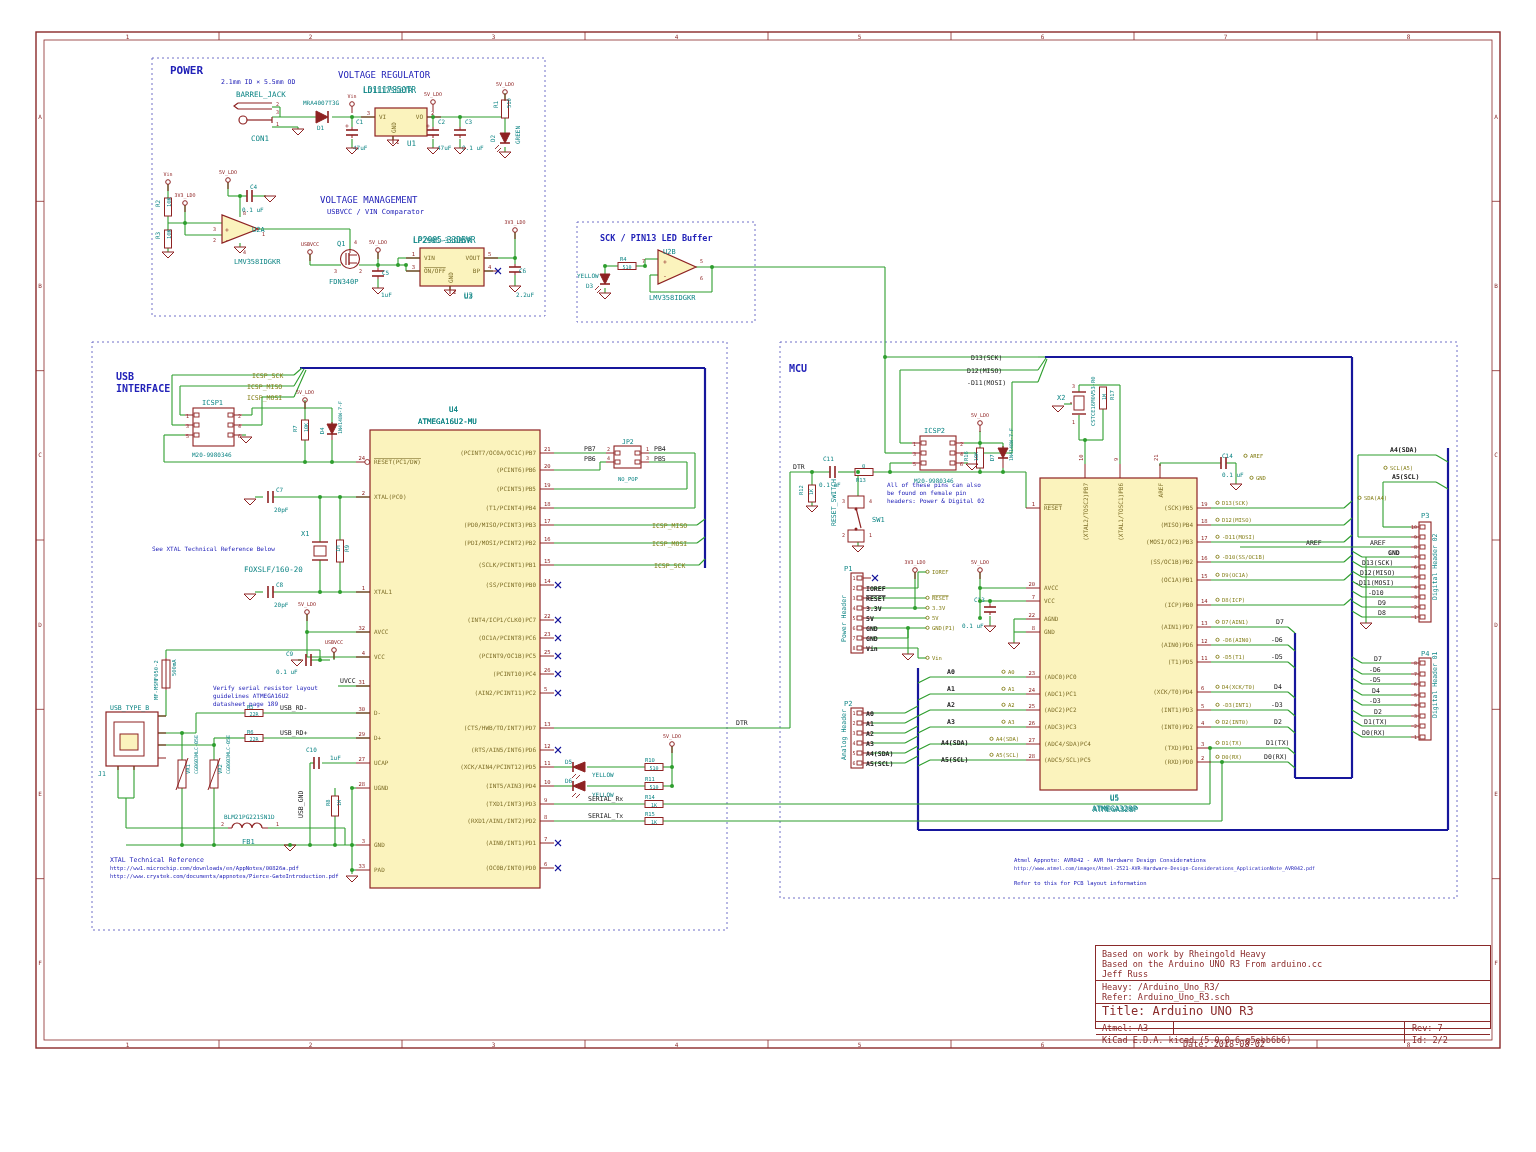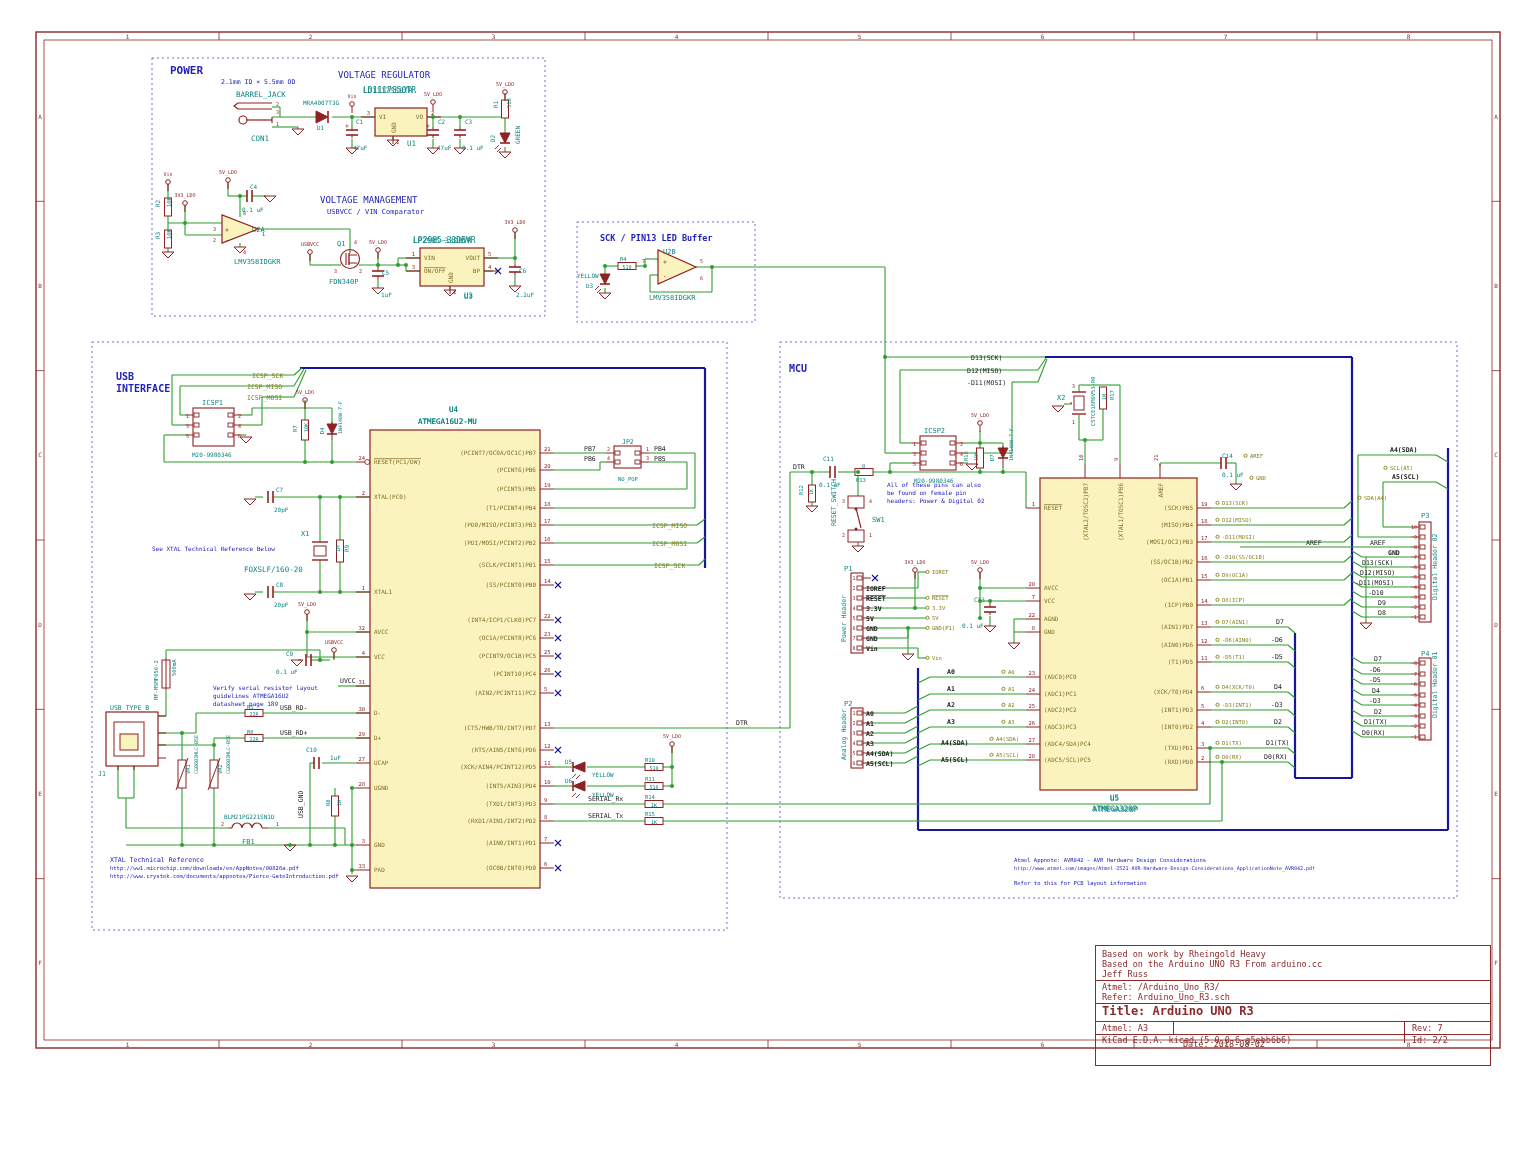--- a/index.html
+++ b/index.html
@@ -1,25 +1,25 @@
 <!DOCTYPE html>
 <html><head>
 <meta charset="utf-8">
 <style>
   html,body{margin:0;padding:0;background:#e8e8e8;}
   #page{position:relative;width:1536px;height:1152px;background:#ffffff;overflow:hidden;
         font-family:"DejaVu Sans Mono",monospace;}
   #schsvg{position:absolute;left:0;top:0;}
-  .tblock{position:absolute;left:1095px;top:945px;width:396px;height:121px;
+  .tblock{position:absolute;left:1095px;top:945px;width:396px;height:84px;
           border:1.5px solid #8a2a2a;color:#8a2a2a;font-size:8.5px;line-height:10px;box-sizing:border-box;}
   .tb-line{position:absolute;left:0;width:100%;border-top:1px solid #8a2a2a;}
   .tb-vline{position:absolute;border-left:1px solid #8a2a2a;}
   .tb-txt{position:absolute;white-space:nowrap;}
   .bold{font-weight:normal;}
-  .title-big{font-size:12px;font-weight:bold;}
+  .title-big{font-size:12px;font-weight:normal;}
 </style>
 </head>
 <body>
 
 <div id="page">
   <svg id="schsvg" width="1536" height="1152">
       <rect x="36" y="32" width="1464" height="1016" stroke="#8a2a2a" stroke-width="1.4" fill="none"></rect>
       <rect x="44" y="40" width="1448" height="1000" stroke="#8a2a2a" stroke-width="0.8" fill="none"></rect>
       <line x1="219" y1="32" x2="219" y2="40" stroke="#8a2a2a" stroke-width="0.8"></line>
       <line x1="219" y1="1040" x2="219" y2="1048" stroke="#8a2a2a" stroke-width="0.8"></line>
@@ -1340,21 +1340,21 @@
       <line x1="495" y1="274" x2="501" y2="268" stroke="#16169c" stroke-width="1.1"></line>
       <line x1="872" y1="575" x2="878" y2="581" stroke="#16169c" stroke-width="1.1"></line>
       <line x1="872" y1="581" x2="878" y2="575" stroke="#16169c" stroke-width="1.1"></line>
     </svg>
 
   <div class="tblock">
     <div class="tb-txt" style="left:6px;top:3px">Based on work by Rheingold Heavy</div>
     <div class="tb-txt" style="left:6px;top:13px">Based on the Arduino UNO R3 From arduino.cc</div>
     <div class="tb-txt bold" style="left:6px;top:23px">Jeff Russ</div>
     <div class="tb-line" style="top:34px"></div>
-    <div class="tb-txt" style="left:6px;top:36px">Atmel: /Arduino_Uno_R3/</div>
+    <div class="tb-txt" style="left:6px;top:36px">Heavy: /Arduino_Uno_R3/</div>
     <div class="tb-txt" style="left:6px;top:46px">Refer: Arduino_Uno_R3.sch</div>
     <div class="tb-line" style="top:57px"></div>
     <div class="tb-txt title-big" style="left:6px;top:60px">Title: Arduino UNO R3</div>
     <div class="tb-line" style="top:75px"></div>
     <div class="tb-txt" style="left:6px;top:77px">Atmel: A3</div>
     <div class="tb-vline" style="left:77px;top:75px;height:13px"></div>
     <div class="tb-txt" style="left:87px;top:93px">Date: 2018-08-02</div>
     <div class="tb-vline" style="left:308px;top:75px;height:22px"></div>
     <div class="tb-txt bold" style="left:316px;top:77px">Rev: 7</div>
     <div class="tb-line" style="top:88px"></div>

